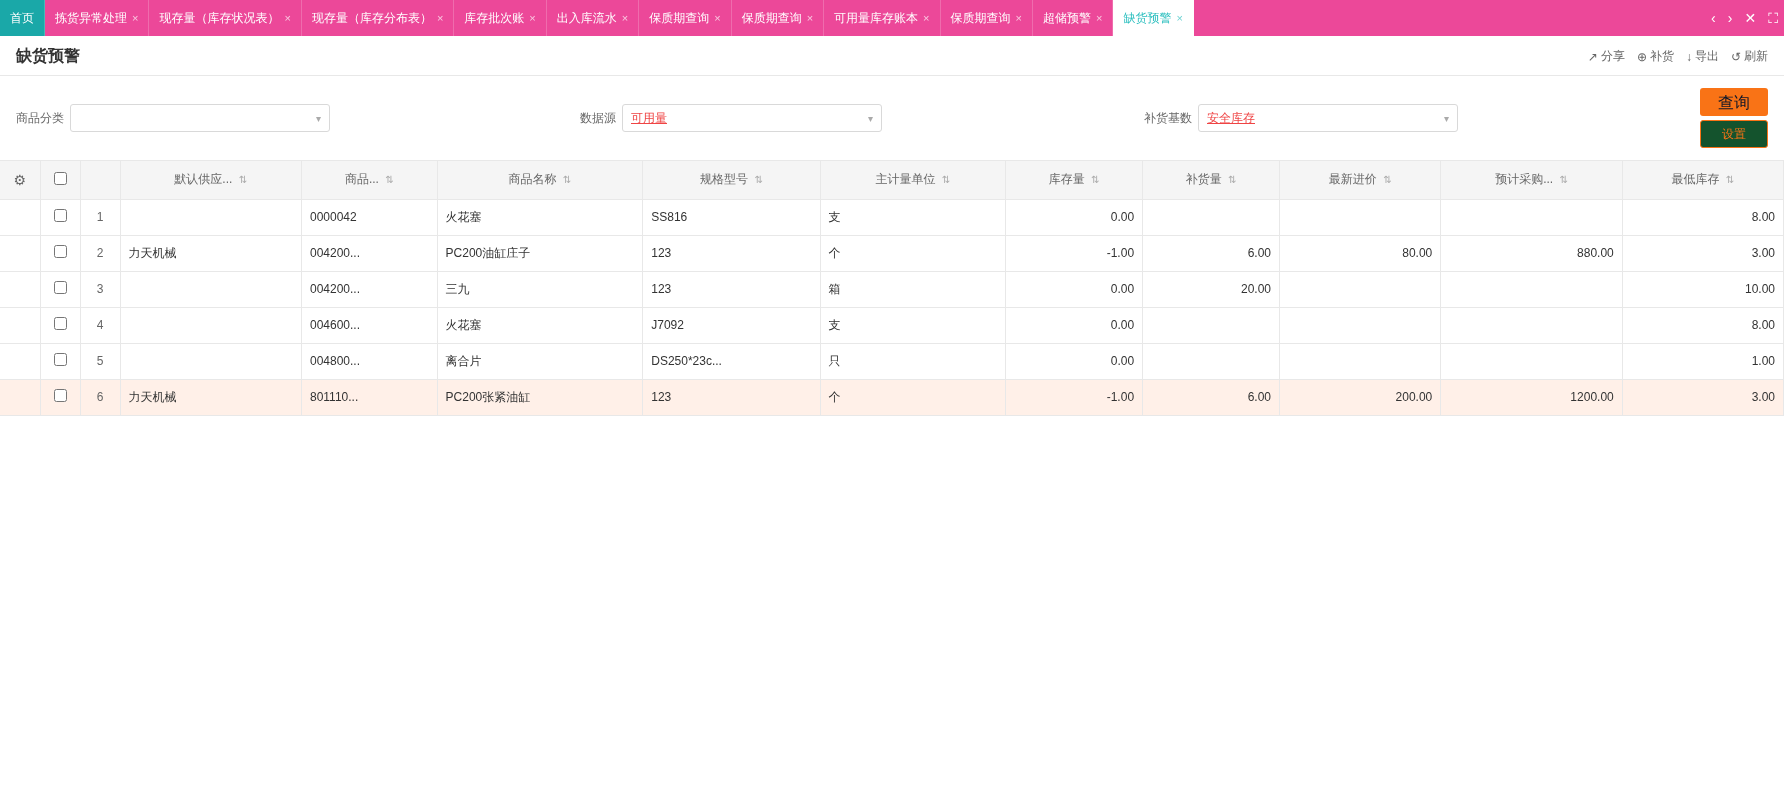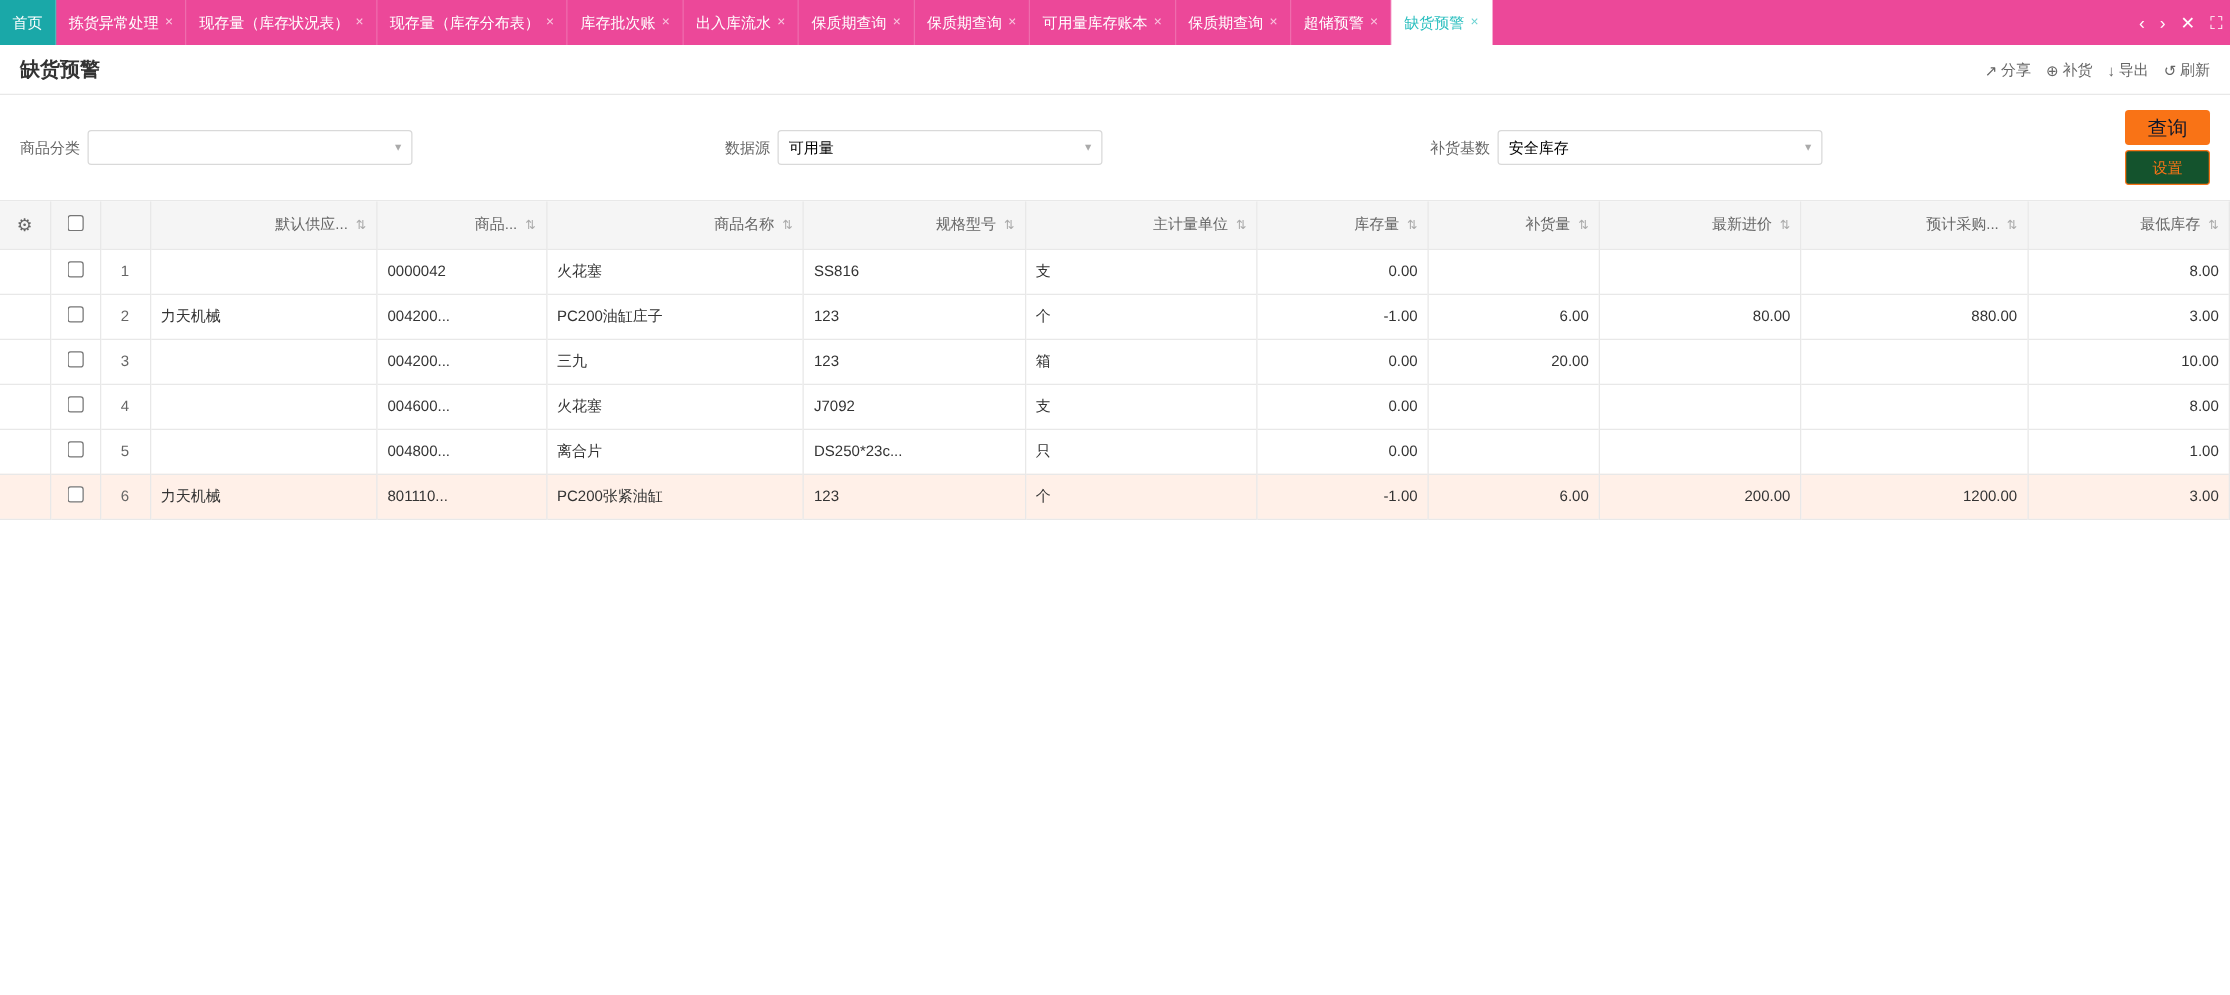--- a/index.html
+++ b/index.html
@@ -105,21 +105,22 @@
       padding: 4px 8px;
       min-width: 200px;
       height: 28px;
       cursor: pointer;
       background: #fff;
       justify-content: space-between;
       font-size: 12px;
       color: #999;
     }
     .filter-select-value {
-      color: #000000;
+      color: #ef4444;
+      text-decoration: underline;
     }
     .filter-select .arrow { color: #aaa; font-size: 10px; }
 
     .filter-actions {
       margin-left: auto;
       display: flex;
       flex-direction: column;
       gap: 4px;
     }
     .btn-query {
@@ -151,21 +152,21 @@
       width: 100%;
       border-collapse: collapse;
       font-size: 12px;
     }
     thead tr {
       background: #f5f5f5;
       height: 38px;
     }
     thead th {
       padding: 0 8px;
-      text-align: right;
+      text-align: center;
       font-weight: normal;
       color: #666;
       border-bottom: 1px solid #e8e8e8;
       border-right: 1px solid #e8e8e8;
       white-space: nowrap;
     }
     thead th .sort-icon { color: #aaa; font-size: 10px; margin-left: 3px; }
     tbody tr {
       height: 36px;
       border-bottom: 1px solid #e8e8e8;

